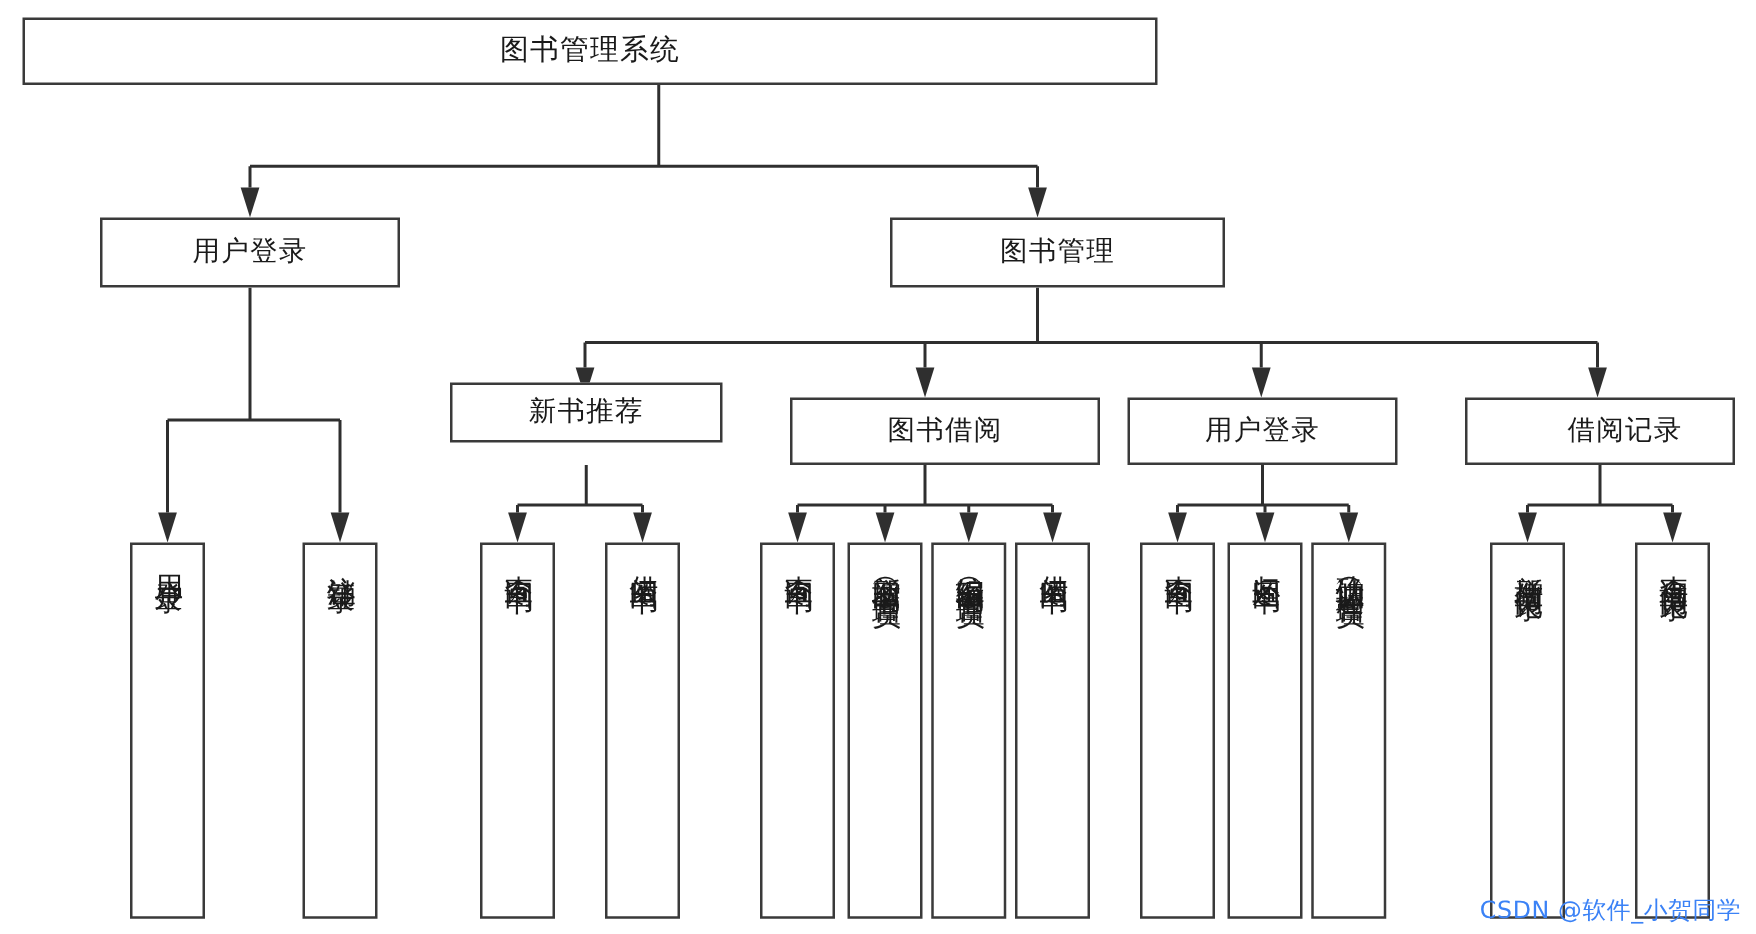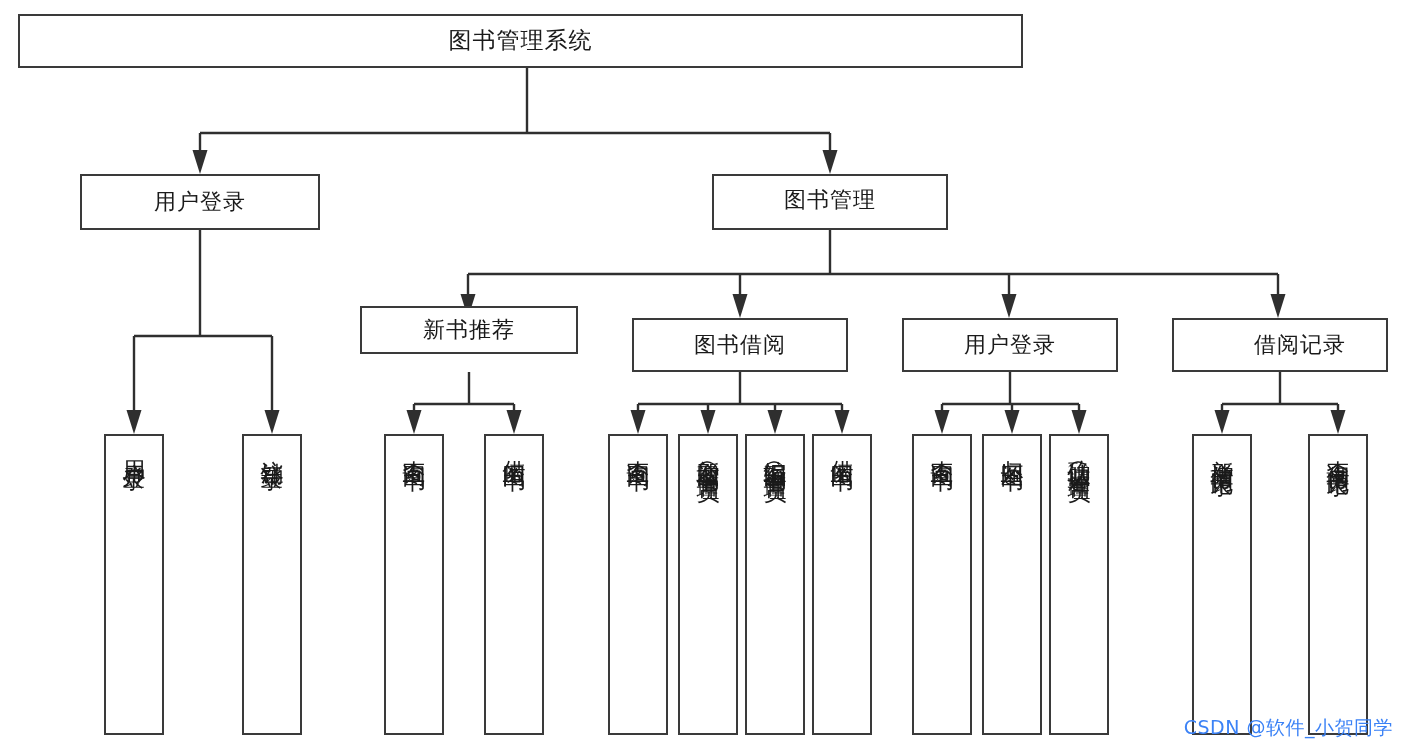--- a/index.html
+++ b/index.html
@@ -120,35 +120,35 @@
       <line x1="1079" y1="404" x2="1079" y2="410" stroke="#2f2f2f" stroke-width="2.4"></line>
       <path d="M 1071.5 410 L 1086.5 410 L 1079 434 Z" fill="#2f2f2f"></path>
       <line x1="1280" y1="372" x2="1280" y2="404" stroke="#2f2f2f" stroke-width="2.4"></line>
       <line x1="1222" y1="404" x2="1338" y2="404" stroke="#2f2f2f" stroke-width="2.4"></line>
       <line x1="1222" y1="404" x2="1222" y2="410" stroke="#2f2f2f" stroke-width="2.4"></line>
       <path d="M 1214.5 410 L 1229.5 410 L 1222 434 Z" fill="#2f2f2f"></path>
       <line x1="1338" y1="404" x2="1338" y2="410" stroke="#2f2f2f" stroke-width="2.4"></line>
       <path d="M 1330.5 410 L 1345.5 410 L 1338 434 Z" fill="#2f2f2f"></path>
     </svg>
 
-  <div class="node horiz root" style="left: 18px; top: 14px; width: 1005px; height: 54px;">
+  <div class="node horiz root" style="left: 18px; top: 14px; width: 908px; height: 54px;">
     <span class="label">图书管理系统</span>
   </div>
 
   <div class="node horiz" style="left: 80px; top: 174px; width: 240px; height: 56px;">
     <span class="label">用户登录</span>
   </div>
-  <div class="node horiz" style="left: 712px; top: 174px; width: 236px; height: 56px; font-family: Liberation Mono, monospace;">
+  <div class="node horiz" style="left: 712px; top: 174px; width: 268px; height: 56px;">
     <span class="label">图书管理</span>
   </div>
 
   <div class="node horiz" style="left: 360px; top: 306px; width: 218px; height: 48px;">
     <span class="label">新书推荐</span>
   </div>
-  <div class="node horiz" style="left: 632px; top: 318px; width: 216px; height: 54px;">
+  <div class="node horiz" style="left: 632px; top: 318px; width: 248px; height: 54px;">
     <span class="label">图书借阅</span>
   </div>
   <div class="node horiz" style="left: 902px; top: 318px; width: 216px; height: 54px;">
     <span class="label">用户登录</span>
   </div>
   <div class="node horiz" style="left: 1172px; top: 318px; width: 216px; height: 54px; padding-left: 40px;">
     <span class="label">借阅记录</span>
   </div>
 
   <div class="node vert" style="left: 104px; top: 434px; width: 60px; height: 301px;">

